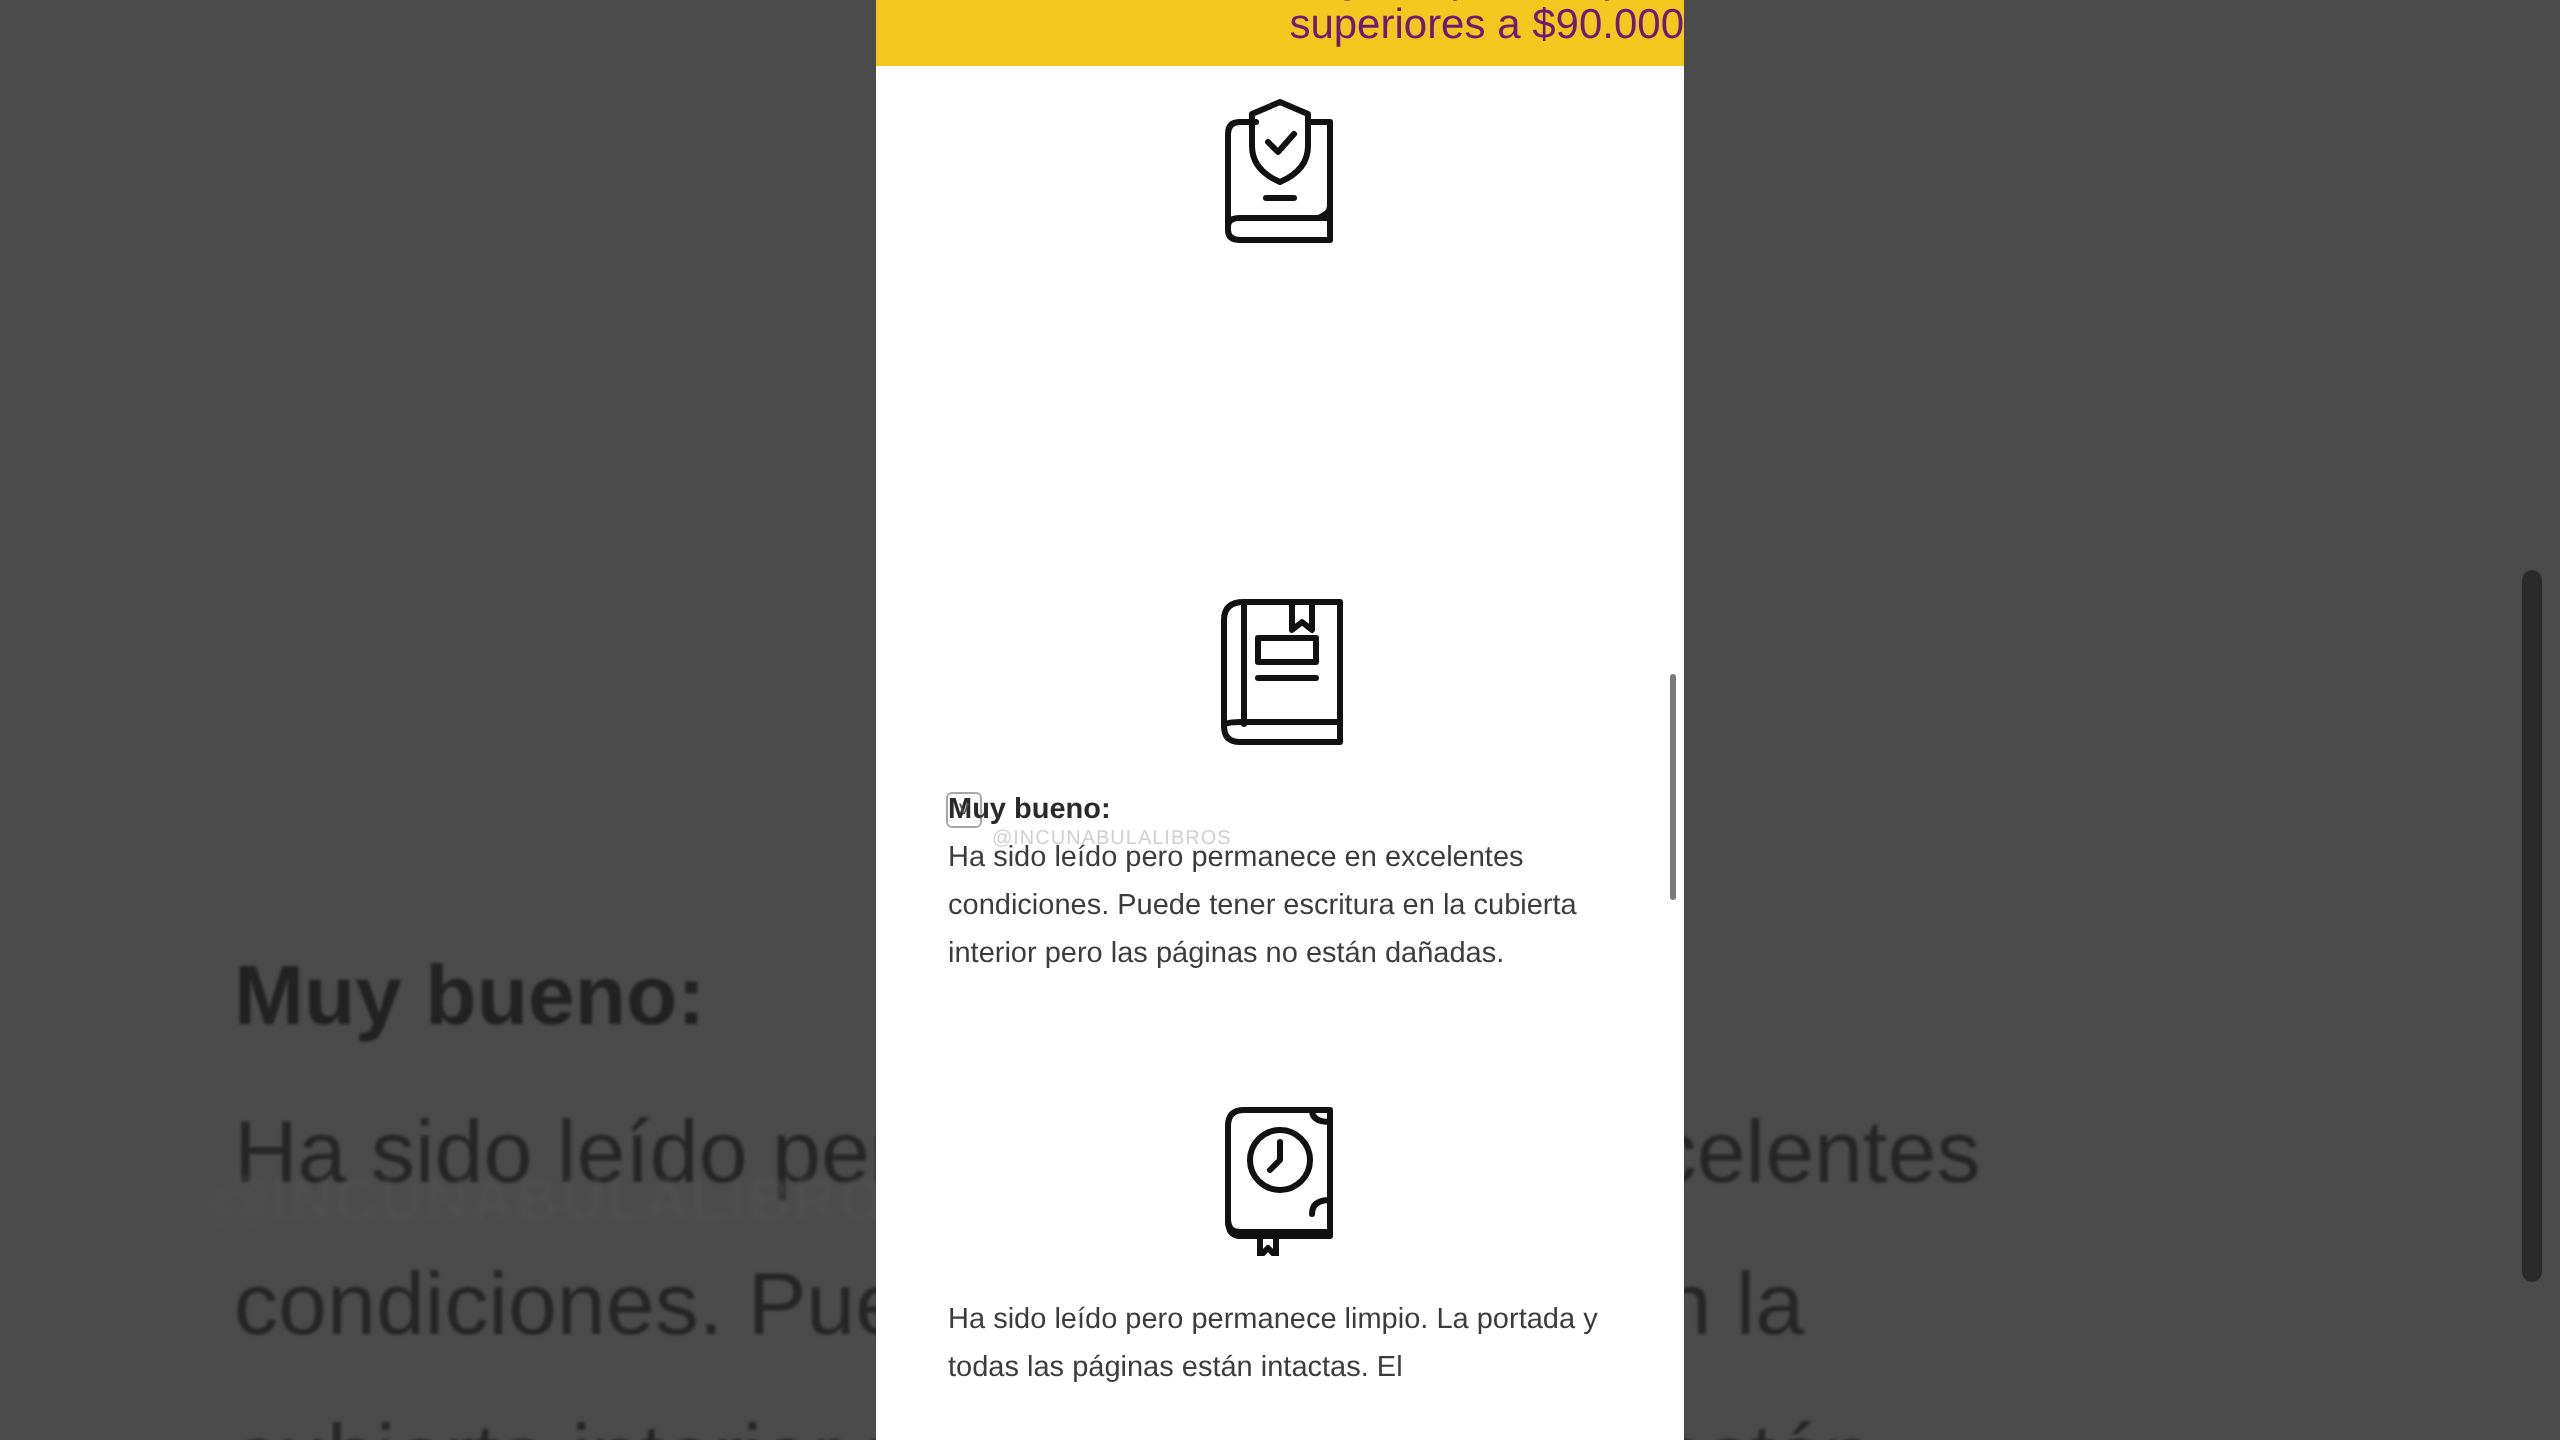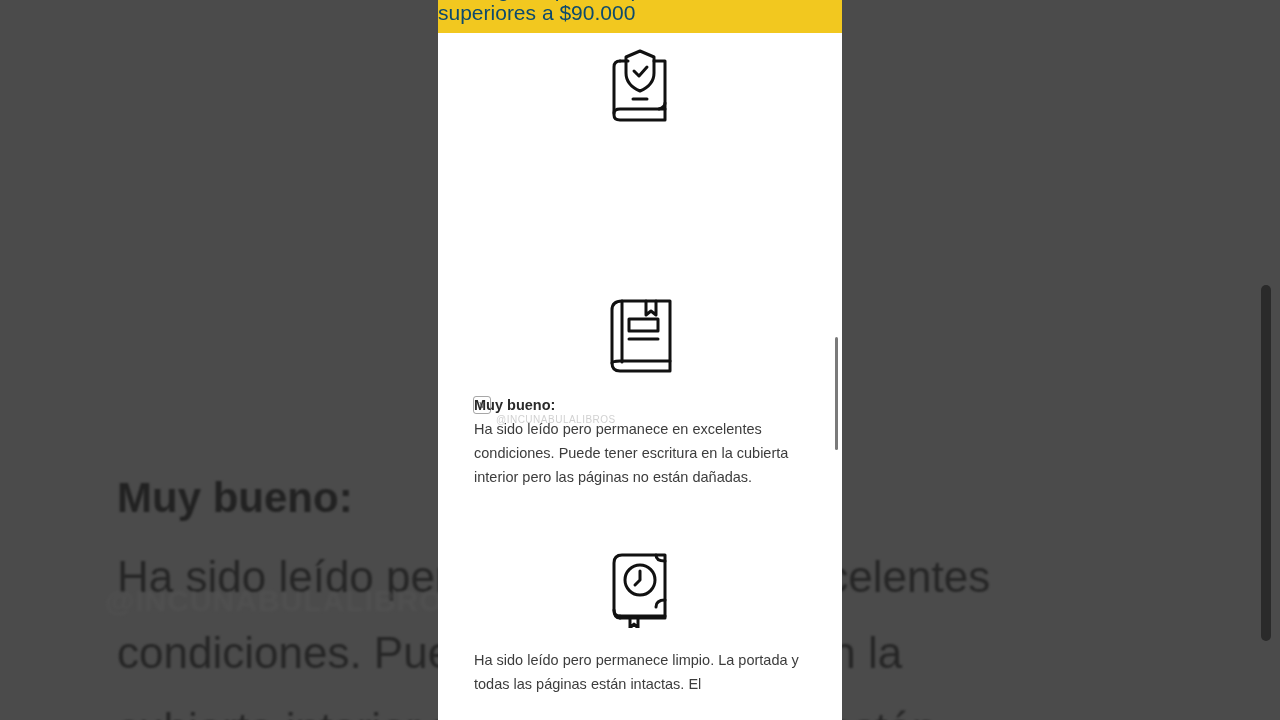--- a/index.html
+++ b/index.html
@@ -15,22 +15,22 @@
     .bg-watermark { position:absolute; left:105px; top:584px; font-size:30px; letter-spacing:1px; color:#555; opacity:0.5; filter:blur(1.5px); font-weight:bold; }
     .bg-scrollbar { position:absolute; left:1261px; top:285px; width:10px; height:356px; border-radius:5px; background:#2a2a2a; }
 
     
     .phone {
       position:absolute; left:438px; top:0; width:404px; height:720px;
       background:#ffffff; overflow:hidden;
     }
     .banner {
       position:absolute; left:0; top:0; width:404px; height:33px;
-      background:#f2c81f; color:#0c4a6e;
-      font-size:21px; text-align:left;
+      background:#f2c81f; color:#701a75;
+      font-size:21px; text-align:right;
     }
     .banner-line1 { position:absolute; left:0; right:0; top:-23px; line-height:26px; }
     .banner-line2 { position:absolute; left:0; right:0; top:0px; line-height:26px; }
 
     .icon { position:absolute; left:170px; width:64px; height:76px; }
     .section-text {
       position:absolute; left:36px; width:340px;
       font-size:14.5px; line-height:24px; color:#3c3c3c;
     }
     .label { display:block; font-weight:bold; color:#2a2a2a; }

